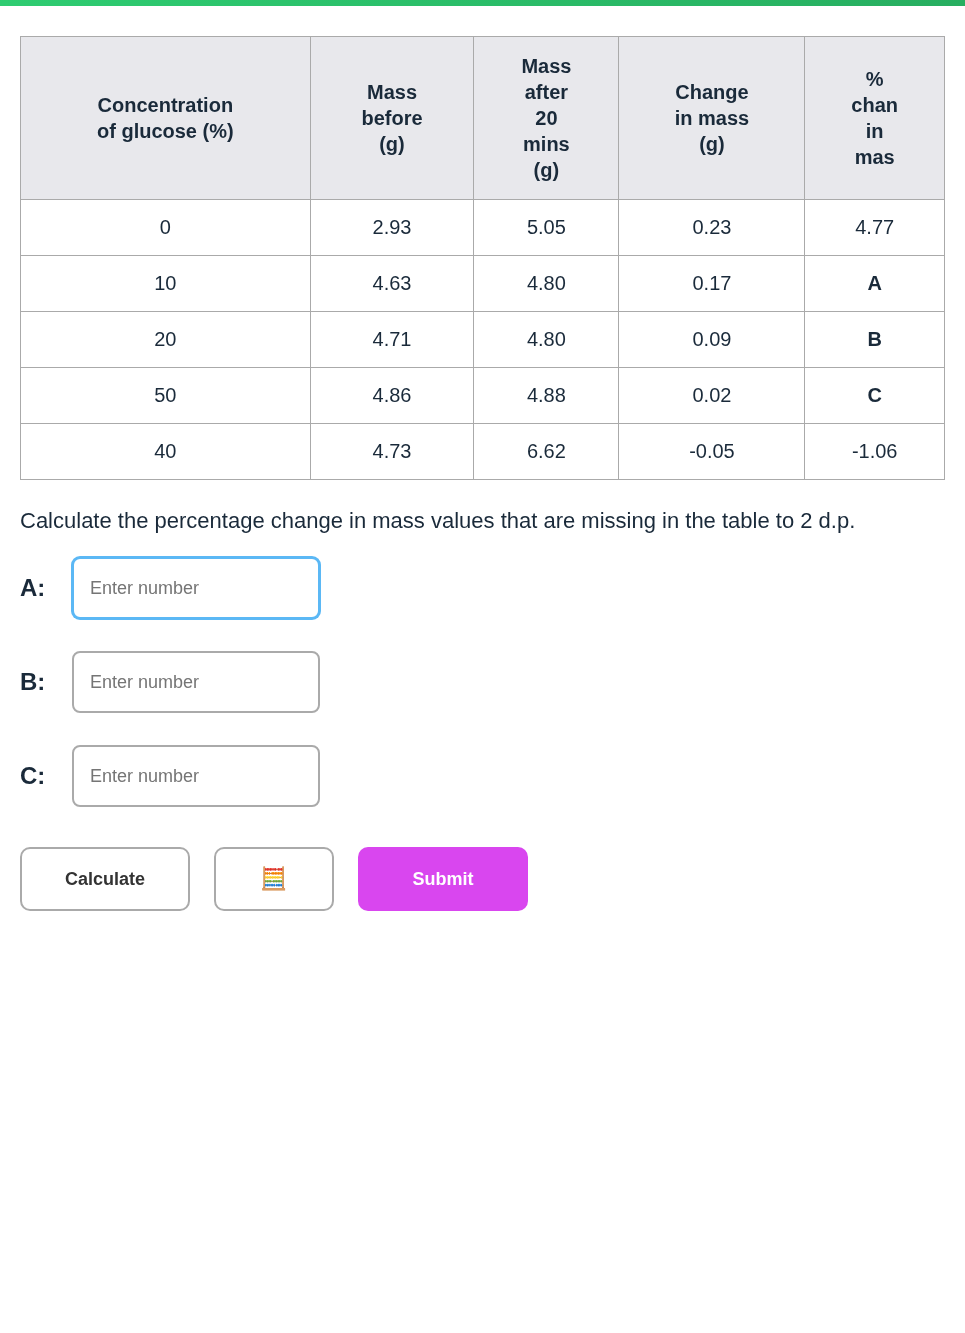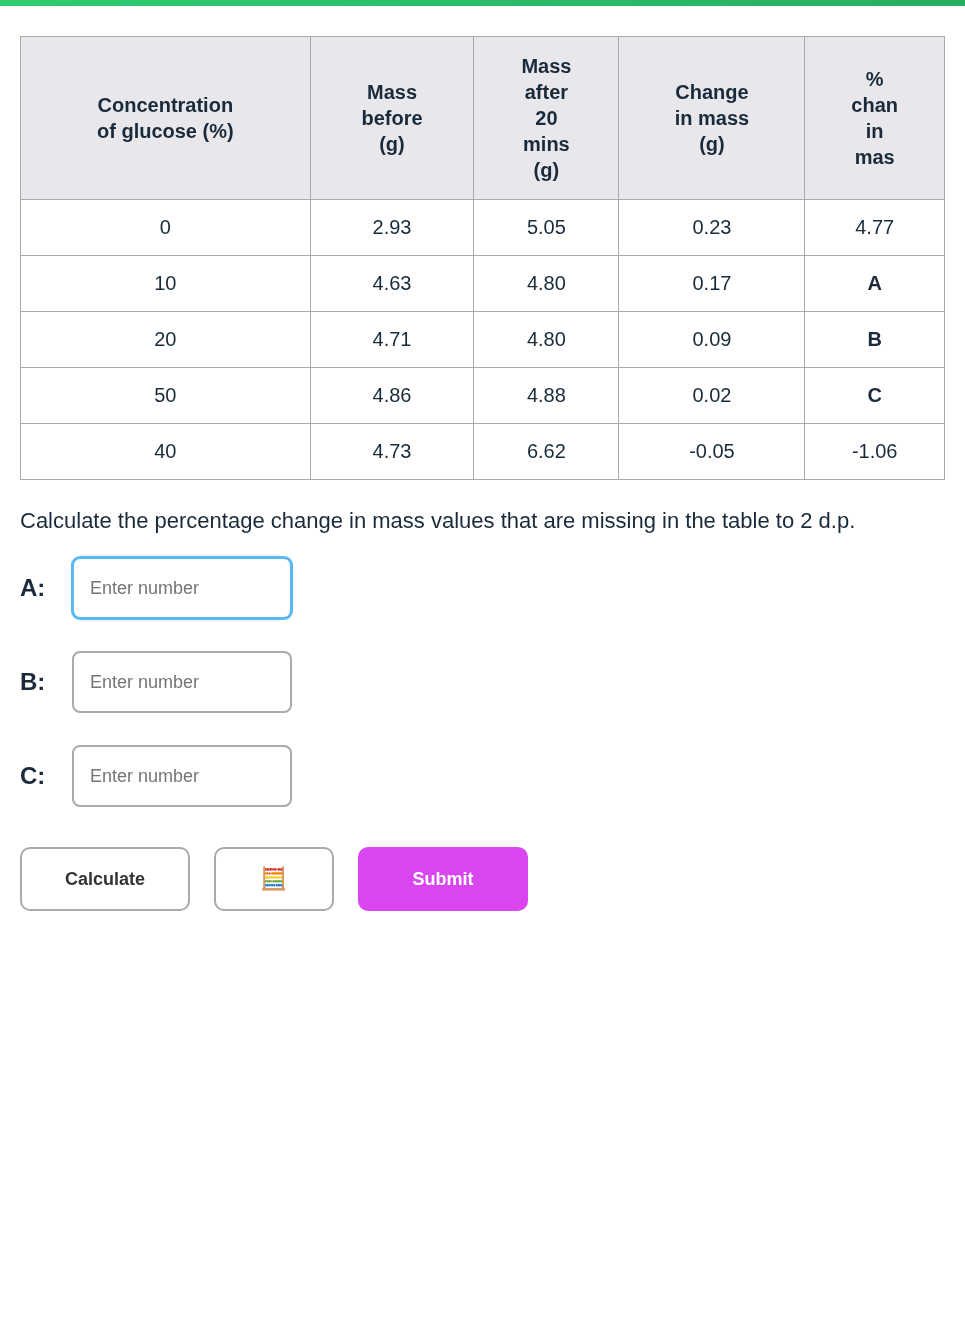--- a/index.html
+++ b/index.html
@@ -102,21 +102,21 @@
     }
 
     .answer-label {
       font-size: 24px;
       font-weight: 600;
       color: #1a2a3a;
       min-width: 36px;
     }
 
     .answer-input {
-      width: 220px;
+      width: 248px;
       height: 62px;
       border: 2px solid #aaa;
       border-radius: 8px;
       padding: 8px 16px;
       font-size: 18px;
       color: #666;
       outline: none;
       background: #fff;
     }
 

